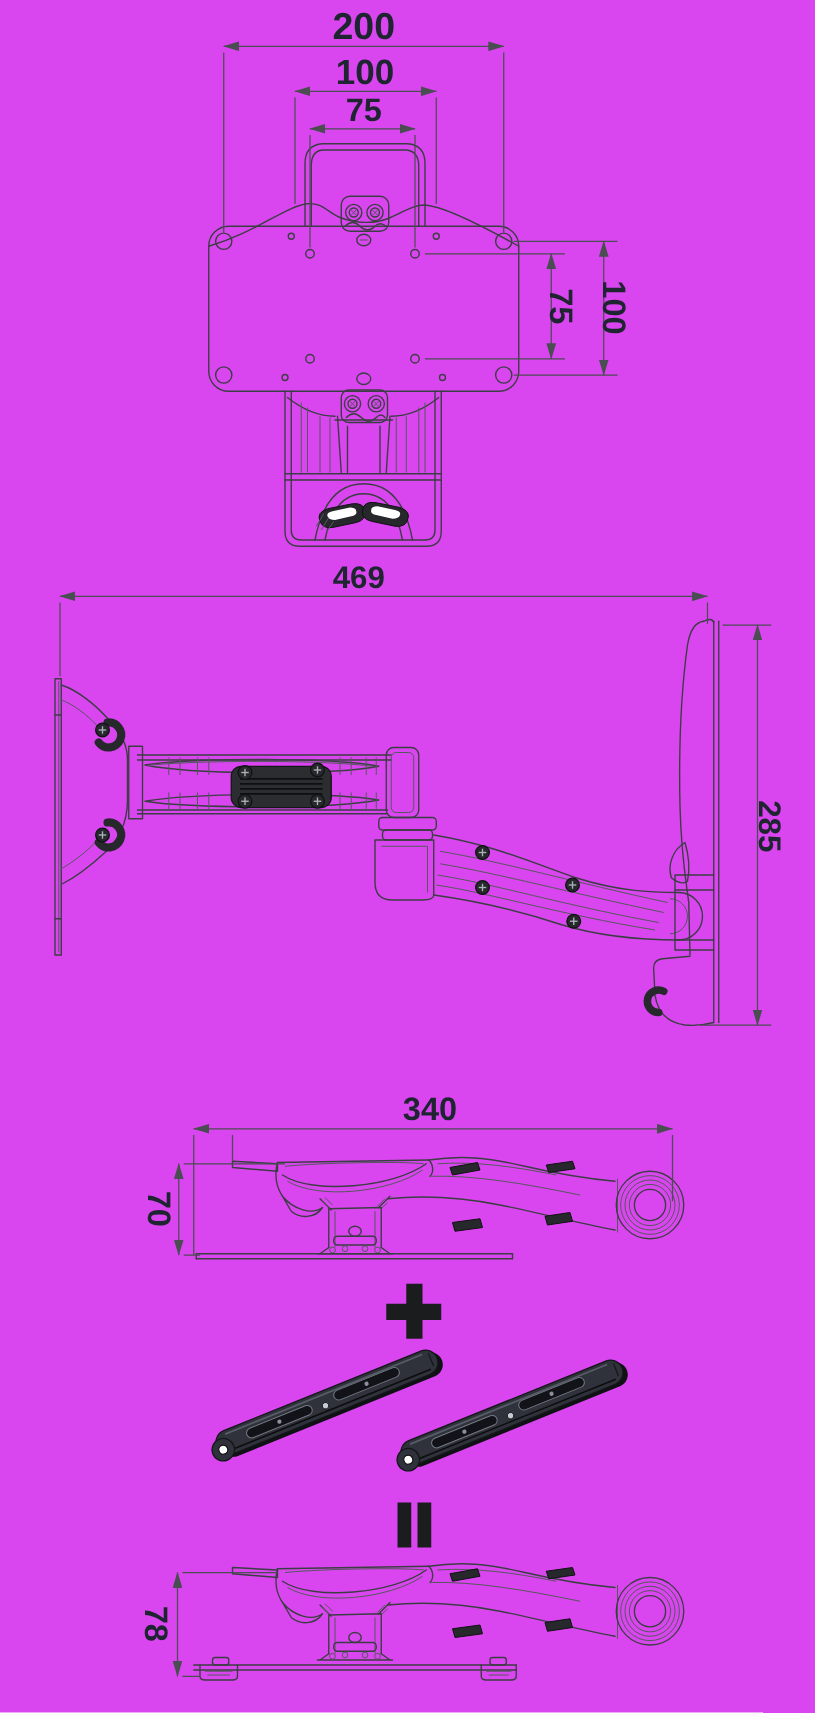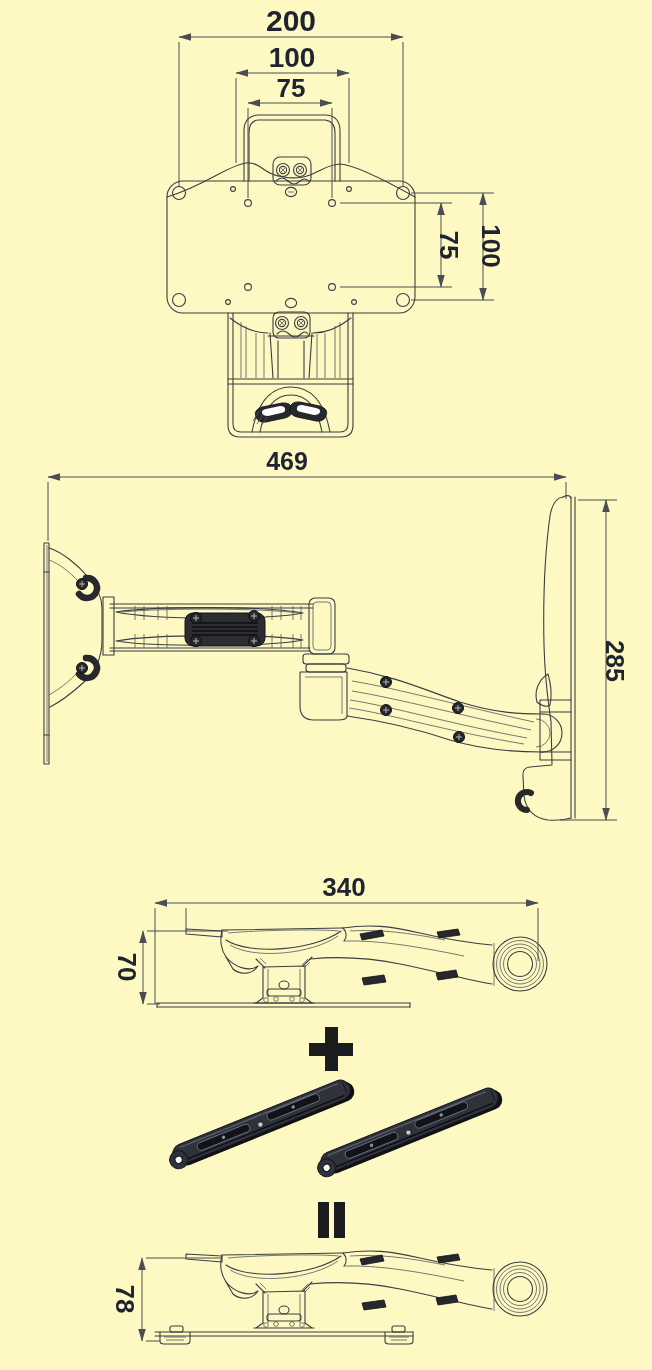--- a/index.html
+++ b/index.html
@@ -1,16 +1,16 @@
 <!DOCTYPE html>
 <html><head>
 <meta charset="utf-8">
 <style>
   html,body{margin:0;padding:0;background:#ffffff;}
-  .canvas{position:relative;width:652px;height:1370px;background:#fef9c3;overflow:hidden;
+  .canvas{position:relative;width:652px;height:1370px;background:#d946ef;overflow:hidden;
           font-family:"Liberation Sans",sans-serif;}
   svg.v{position:absolute;left:0;display:block;}
   
   .ln{stroke:#3b3e42;stroke-width:1.1;fill:none;stroke-linecap:round;stroke-linejoin:round;}
   .lnT{stroke:#55585c;stroke-width:0.8;fill:none;}
   .dk{fill:#26282c;stroke:#101114;stroke-width:0.8;}
   .dim line, .dim path.e{stroke:#4a4d52;stroke-width:1;fill:none;}
   text.dt{font-family:"Liberation Sans",sans-serif;font-weight:700;fill:#1e2430;}
   .op{position:absolute;}
   .op .bar{position:absolute;background:#1b1c1e;}

